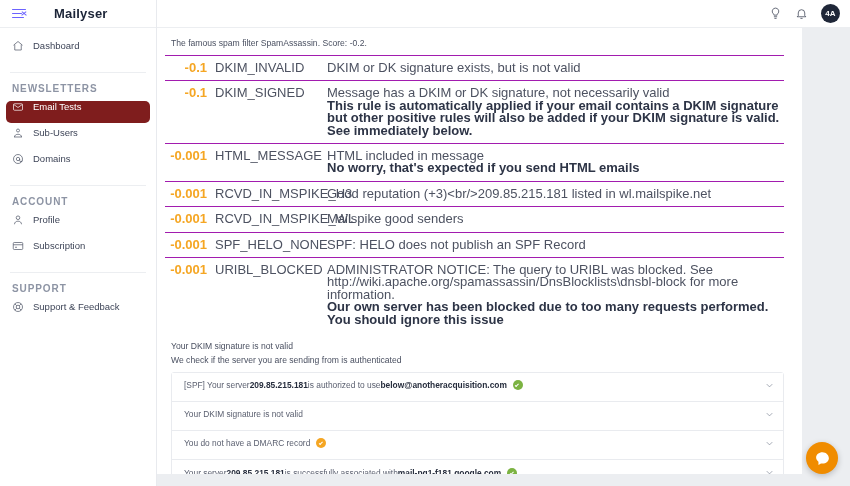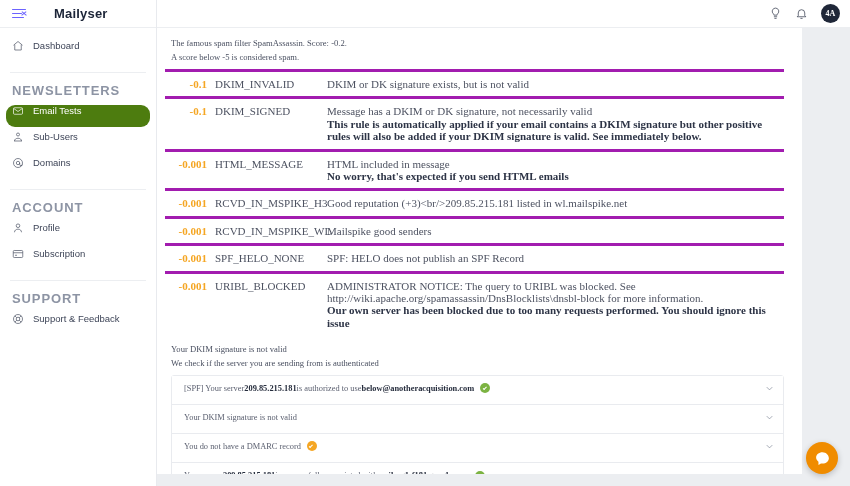--- a/index.html
+++ b/index.html
@@ -40,37 +40,37 @@
   }
   .brand-burger .x1 { transform: rotate(40deg); }
   .brand-burger .x2 { transform: rotate(-40deg); }
   .brand-name {
     font-size: 13px; font-weight: bold; color: #1b2437; letter-spacing: .2px;
   }
 
   .nav { padding-top: 12px; }
   .nav-sep { height: 1px; background: #eceef1; margin: 10px 10px 10px 10px; }
   .nav-label {
-    font-size: 13px; letter-spacing: .9px; color: #8d94a4;
+    font-size: 10px; letter-spacing: .9px; color: #8d94a4;
     font-weight: bold; padding: 0 0 7px 12px; text-transform: uppercase;
   }
   .nav-item {
     display: flex; gap: 9px;
     height: 22px; margin: 0 6px 4px 6px; padding-left: 6px;
     border-radius: 5px; cursor: pointer;
     font-size: 9.5px; color: #3d4457;
   }
-  .nav-item.active { background: #4d7c0f; color: #ffffff; border-radius: 9px; }
+  .nav-item.active { background: #7f1d1d; color: #ffffff; }
   .nav-item .ico { width: 12px; height: 12px; flex: 0 0 12px; display: block; }
   .nav-item .ico svg { display: block; width: 12px; height: 12px; }
   .nav-item svg { stroke: #4b5263; fill: none; stroke-width: 1.4; }
   .nav-item.active svg { stroke: #ffffff; }
 
   
-  .main { flex: 1; height: 486px; position: relative; background: #701a75; font-family: Liberation Serif, serif; }
+  .main { flex: 1; height: 486px; position: relative; background: #701a75; }
   .topbar {
     height: 28px; background: #ffffff;
     display: flex; align-items: center; justify-content: flex-end;
     padding-right: 10px; gap: 13px;
     border-bottom: 1px solid #eceef1;
   }
   .topbar .t-ico { width: 13px; height: 13px; cursor: pointer; display: block; }
   .topbar .t-ico svg { display: block; stroke: #2b3245; fill: none; stroke-width: 1.3; }
   .avatar {
     width: 19px; height: 19px; border-radius: 50%;
@@ -88,24 +88,24 @@
     position: absolute; top: 0; left: 0; width: 645px; bottom: 12px;
     background: #ffffff;
     padding: 6px 18px 0 8px;
     overflow: hidden;
   }
 
   .intro { font-size: 8.6px; color: #4a5061; line-height: 14px; padding: 2px 0 5px 6px; }
 
   table.rules { width: 100%; border-collapse: collapse; table-layout: fixed; }
   table.rules td {
-    border-top: 3px solid #a21caf;
+    border-top: 1px solid #a21caf;
     padding: 6px 4px 6px 4px;
     vertical-align: top;
-    font-size: 11px;
+    font-size: 13px;
     line-height: 12.4px;
     color: #4d5261;
   }
   td.score { width: 46px; text-align: right; font-weight: bold; padding-right: 8px; white-space: nowrap; }
   td.score.neg { color: #f5a623; }
   td.score.pos { color: #8ab64b; }
   td.rule { width: 112px; color: #4d5261; padding-left: 10px; }
   td.desc { color: #565c6d; }
   td.desc .note { font-weight: bold; color: #2d3446; display: block; }
 
@@ -247,21 +247,20 @@
           </svg>
       </span>
       <span class="avatar">4A</span>
     </header>
 
     <div class="content-wrap">
       <div class="panel">
 
         <div class="intro">
           <div>The famous spam filter SpamAssassin. Score: -0.2.</div>
-          <div>A score below -5 is considered spam.</div>
         </div>
 
         <table class="rules">
           <tbody id="rules-body">
               <tr>
                 <td class="score neg">-0.1</td>
                 <td class="rule">DKIM_INVALID</td>
                 <td class="desc"><span>DKIM or DK signature exists, but is not valid</span></td>
               </tr>
               <tr>

